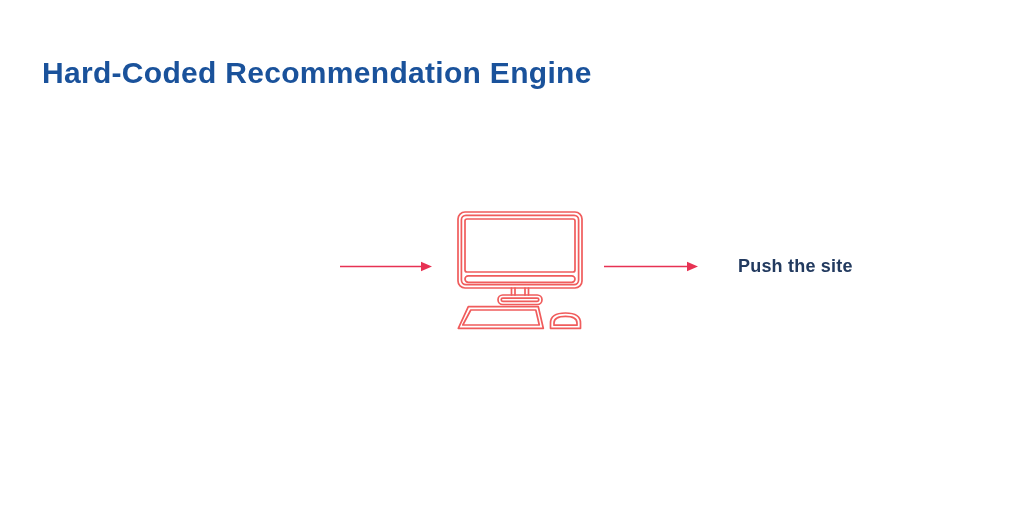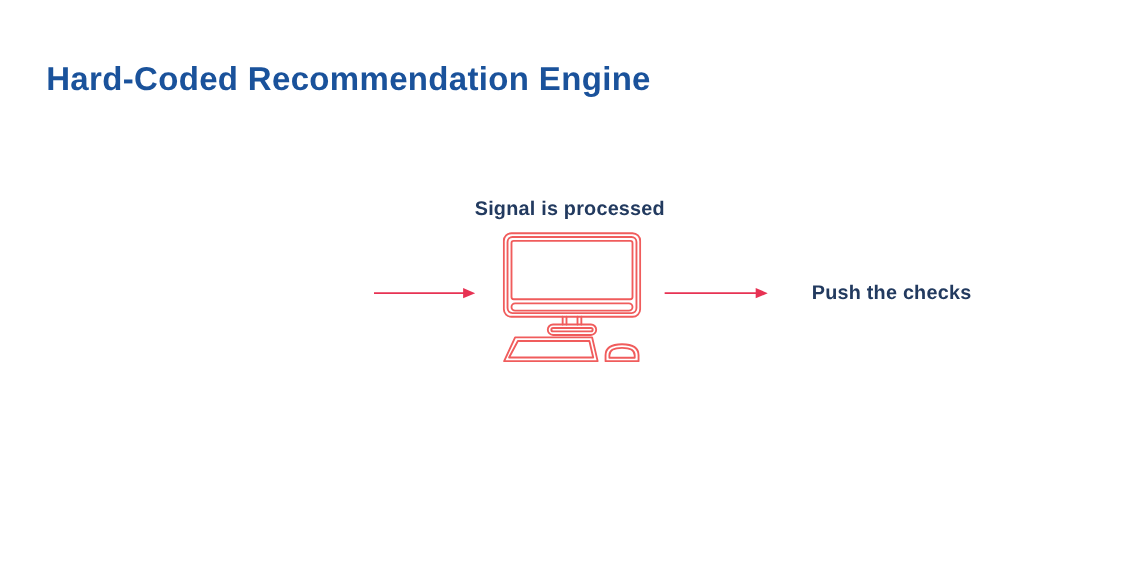--- a/index.html
+++ b/index.html
@@ -62,21 +62,20 @@
 <div class="canvas">
 
   <h1 class="title">Hard-Coded Recommendation Engine</h1>
 
 
   <svg class="arrow arrow-left" width="92" height="13" viewBox="0 0 92 13" aria-hidden="true">
     <line x1="0" y1="6.5" x2="82" y2="6.5" stroke="currentColor" stroke-width="1.7"></line>
     <path d="M81 1.8 L92 6.5 L81 11.2 Z" fill="currentColor"></path>
   </svg>
 
-  <div class="label label-signal">Signal is processed</div>
 
   <svg class="computer" width="126" height="121" viewBox="0 0 126 121" aria-hidden="true" fill="none" stroke="currentColor" stroke-width="1.7" stroke-linejoin="round" stroke-linecap="round">
 
     <rect x="1" y="1" width="124" height="76" rx="7"></rect>
     <rect x="4.4" y="4.4" width="117.2" height="69.2" rx="4.5"></rect>
 
     <rect x="8" y="8" width="110" height="53" rx="2"></rect>
 
     <rect x="8" y="64.8" width="110" height="6.6" rx="3.3"></rect>
 
@@ -90,15 +89,15 @@
 
     <path d="M93.5 117.3 L93.5 112 Q93.5 102 108.5 102 Q123.5 102 123.5 112 L123.5 117.3 Z"></path>
     <path d="M97 114.2 L97 112 Q97 105.3 108.5 105.3 Q120 105.3 120 112 L120 114.2 Z"></path>
   </svg>
 
   <svg class="arrow arrow-right" width="94" height="13" viewBox="0 0 94 13" aria-hidden="true">
     <line x1="0" y1="6.5" x2="84" y2="6.5" stroke="currentColor" stroke-width="1.7"></line>
     <path d="M83 1.8 L94 6.5 L83 11.2 Z" fill="currentColor"></path>
   </svg>
 
-  <div class="label label-right">Push the checks</div>
+  <div class="label label-right">Push the site</div>
 
 </div>
 
 </body></html>

